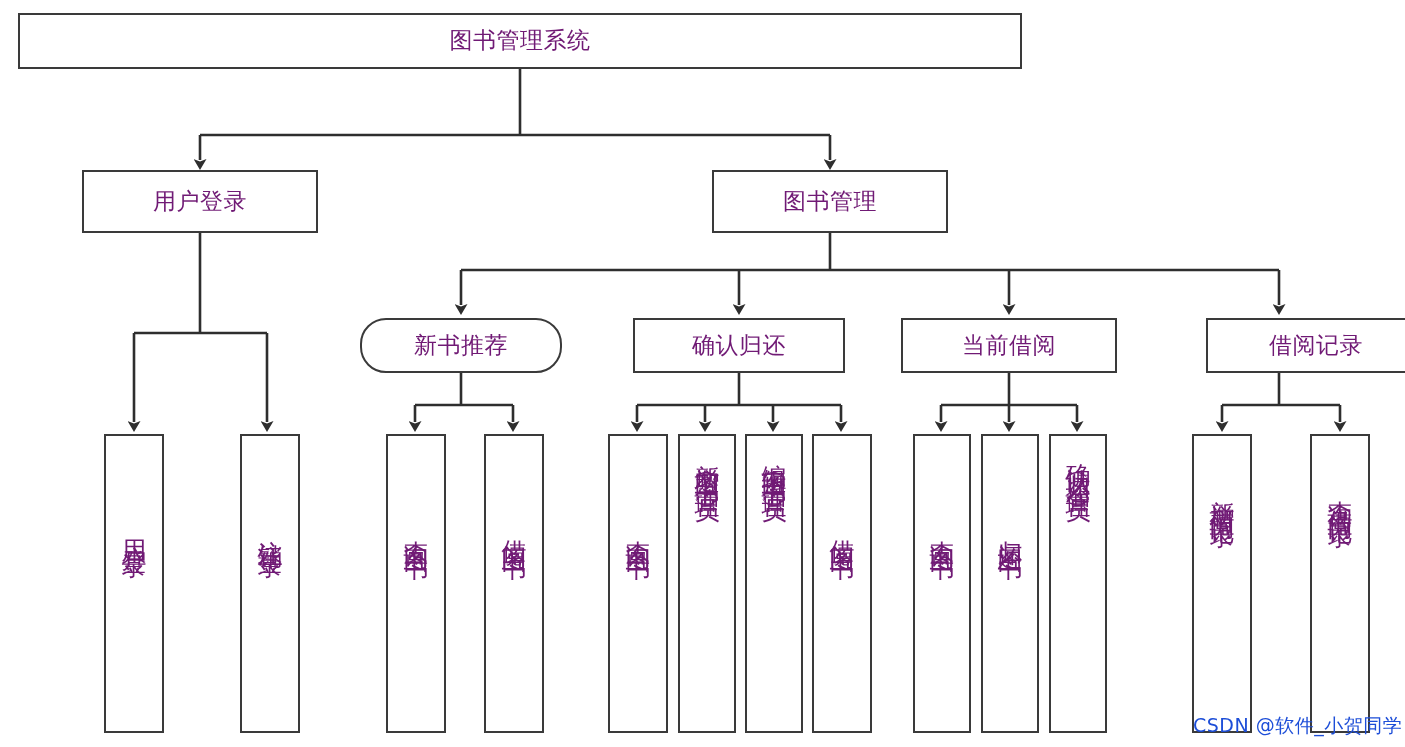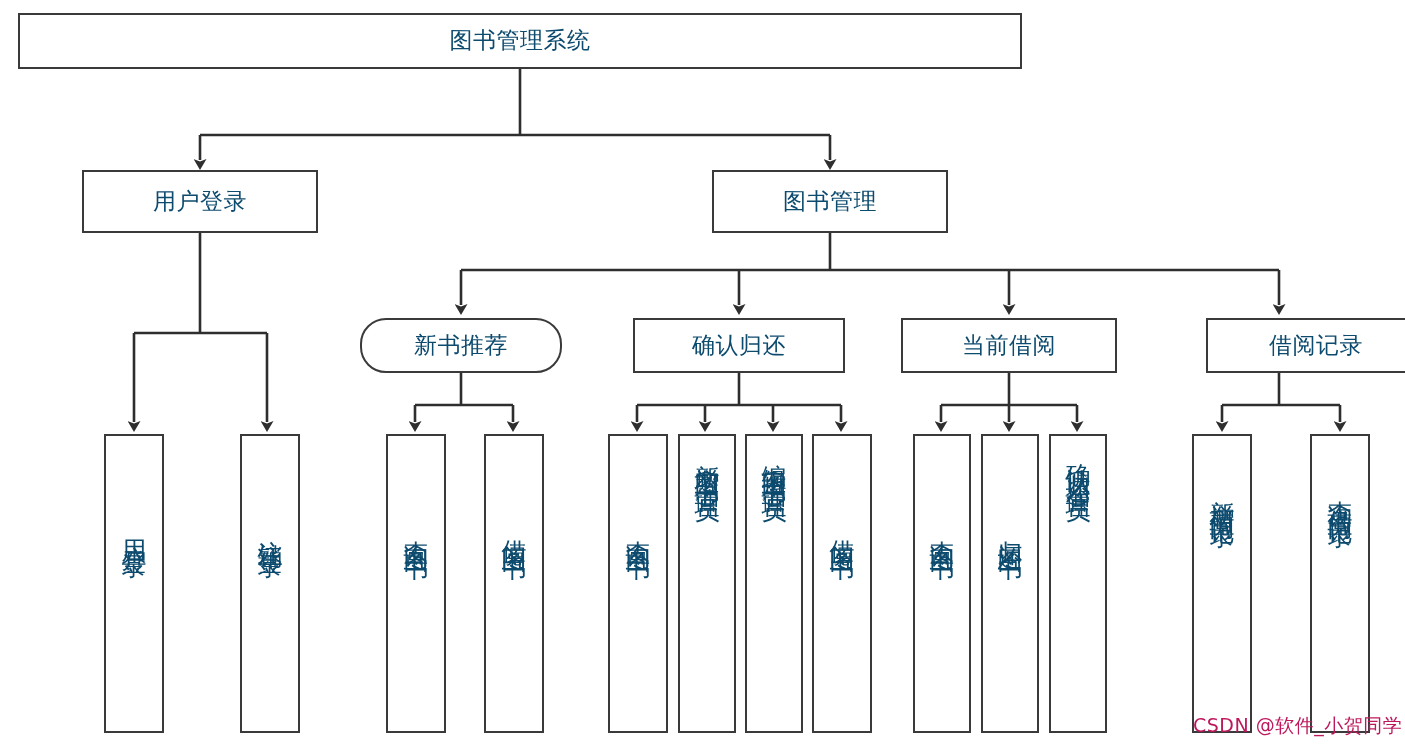--- a/index.html
+++ b/index.html
@@ -30,21 +30,21 @@
     position: absolute;
     box-sizing: border-box;
     background: #ffffff;
     border: 2.5px solid #3a3a3a;
     display: flex;
     align-items: center;
     justify-content: center;
     z-index: 2;
   }
   .node .label {
-    color: #0c4a6e;
+    color: #701a75;
     text-align: center;
     line-height: 1.18;
     letter-spacing: 0.5px;
   }
   .node.horiz .label {
     writing-mode: horizontal-tb;
     font-size: 23px;
   }
   .node.root .label {
     font-size: 23px;
@@ -63,21 +63,21 @@
     margin: 0 auto;
   }
   .node.vert.mid .label {
     margin-top: 82px;
   }
   .node.vert.tall .label {
     margin-top: 6px;
   }
   .watermark {
     position: absolute;
-    color: #be185d;
+    color: #1d4ed8;
     font-size: 19px;
     white-space: nowrap;
     z-index: 5;
     letter-spacing: 0.5px;
   }
 </style>
 </head>
 <body>
 
 <div id="canvas">

